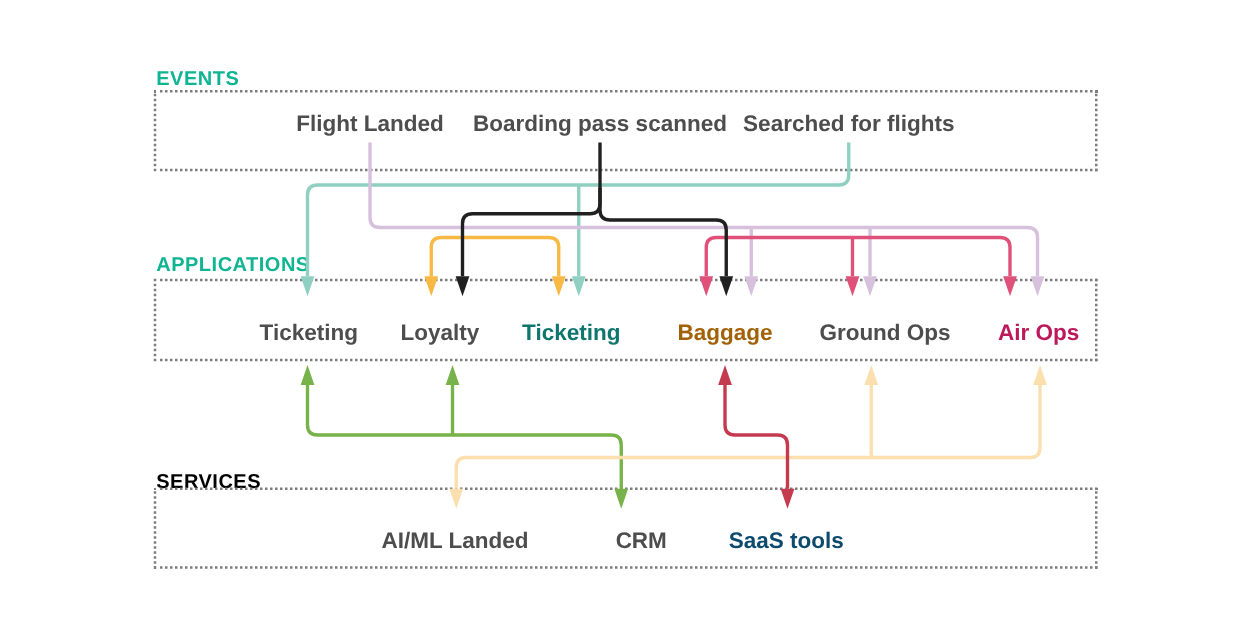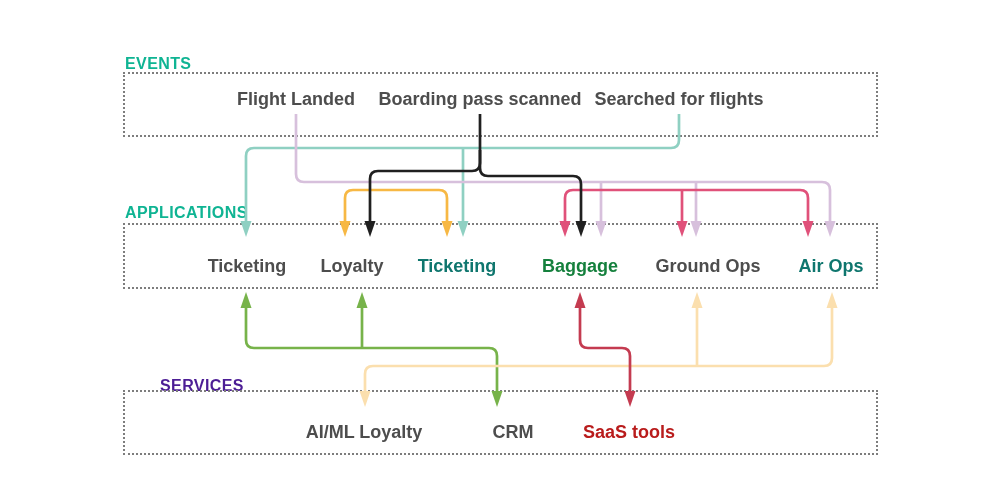--- a/index.html
+++ b/index.html
@@ -47,29 +47,29 @@
   <div class="zone-box" style="left: 123px; top: 72px; width: 755px; height: 65px; border-color: rgb(125, 125, 125);"></div>
   <span class="node-label" style="left: 296px; top: 89px; color: rgb(77, 77, 77);">Flight Landed</span>
   <span class="node-label" style="left: 480px; top: 89px; color: rgb(77, 77, 77);">Boarding pass scanned</span>
   <span class="node-label" style="left: 679px; top: 89px; color: rgb(77, 77, 77);">Searched for flights</span>
 
   <div class="zone-heading" style="left: 125px; top: 204px; color: rgb(15, 180, 147); text-align: right;">APPLICATIONS</div>
   <div class="zone-box" style="left: 123px; top: 223px; width: 755px; height: 66px; border-color: rgb(125, 125, 125);"></div>
   <span class="node-label" style="left: 247px; top: 256px; color: rgb(77, 77, 77);">Ticketing</span>
   <span class="node-label" style="left: 352px; top: 256px; color: rgb(77, 77, 77);">Loyalty</span>
   <span class="node-label" style="left: 457px; top: 256px; color: #0f766e;">Ticketing</span>
-  <span class="node-label" style="left: 580px; top: 256px; color: #15803d;">Baggage</span>
+  <span class="node-label" style="left: 580px; top: 256px; color: #a16207;">Baggage</span>
   <span class="node-label" style="left: 696px; top: 256px; color: rgb(77, 77, 77); margin-left: 12px;">Ground Ops</span>
-  <span class="node-label" style="left: 831px; top: 256px; color: #0f766e;">Air Ops</span>
+  <span class="node-label" style="left: 831px; top: 256px; color: #be185d;">Air Ops</span>
 
-  <div class="zone-heading" style="left: 125px; top: 377px; color: #4c1d95; margin-left: 35px;">SERVICES</div>
+  <div class="zone-heading" style="left: 125px; top: 377px; color: #000000;">SERVICES</div>
   <div class="zone-box" style="left: 123px; top: 390px; width: 755px; height: 65px; border-color: rgb(125, 125, 125);"></div>
-  <span class="node-label" style="left: 364px; top: 422px; color: rgb(77, 77, 77);">AI/ML Loyalty</span>
+  <span class="node-label" style="left: 364px; top: 422px; color: rgb(77, 77, 77);">AI/ML Landed</span>
   <span class="node-label" style="left: 497px; top: 422px; color: rgb(77, 77, 77); margin-left: 16px;">CRM</span>
-  <span class="node-label" style="left: 629px; top: 422px; color: #b91c1c; text-align: center;">SaaS tools</span>
+  <span class="node-label" style="left: 629px; top: 422px; color: #0c4a6e; text-align: center;">SaaS tools</span>
 
   <svg class="connections" width="992" height="496" viewBox="0 0 992 496">
       <g>
         <path d="M 679 114 L 679 140 Q 679 148 671 148 L 254 148 Q 246 148 246 156 L 246 221" fill="none" stroke="#8fd0c2" stroke-width="2.7"></path>
         <path d="M 463 148 L 463 221" fill="none" stroke="#8fd0c2" stroke-width="2.7"></path>
         <polygon points="246,237 240.5,221 251.5,221" fill="#8fd0c2"></polygon>
         <polygon points="463,237 457.5,221 468.5,221" fill="#8fd0c2"></polygon>
       </g>
       <g>
         <path d="M 296 114 L 296 174 Q 296 182 304 182 L 822 182 Q 830 182 830 190 L 830 221" fill="none" stroke="#d7c0dc" stroke-width="2.7"></path>

